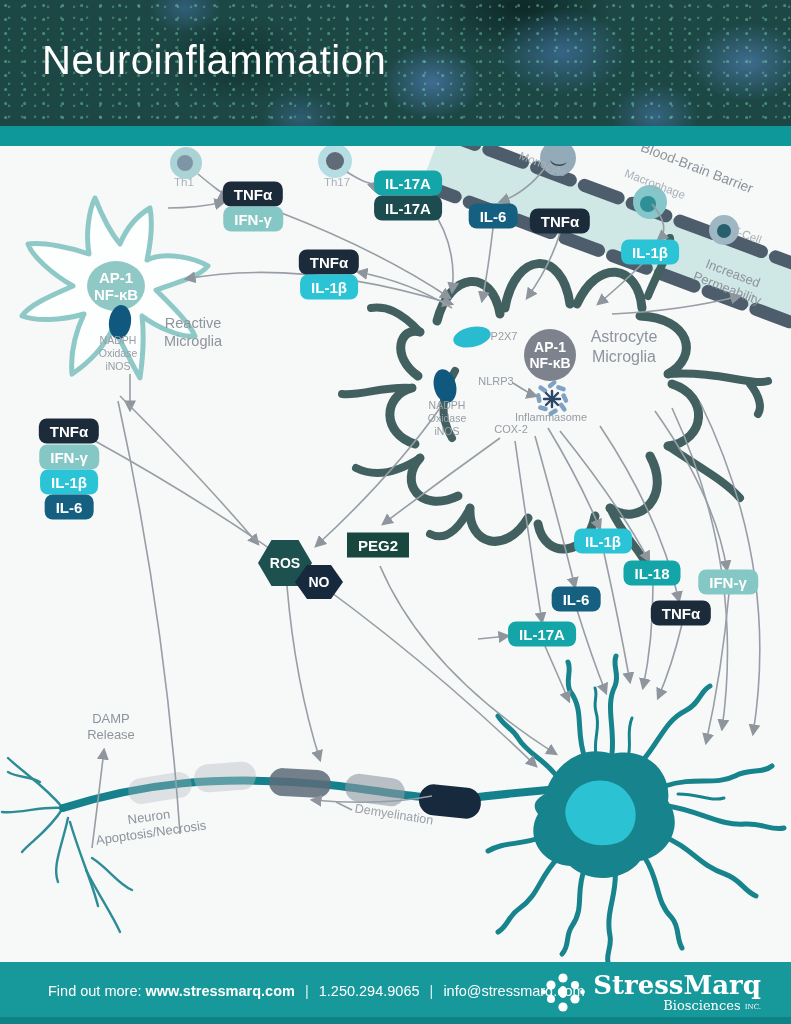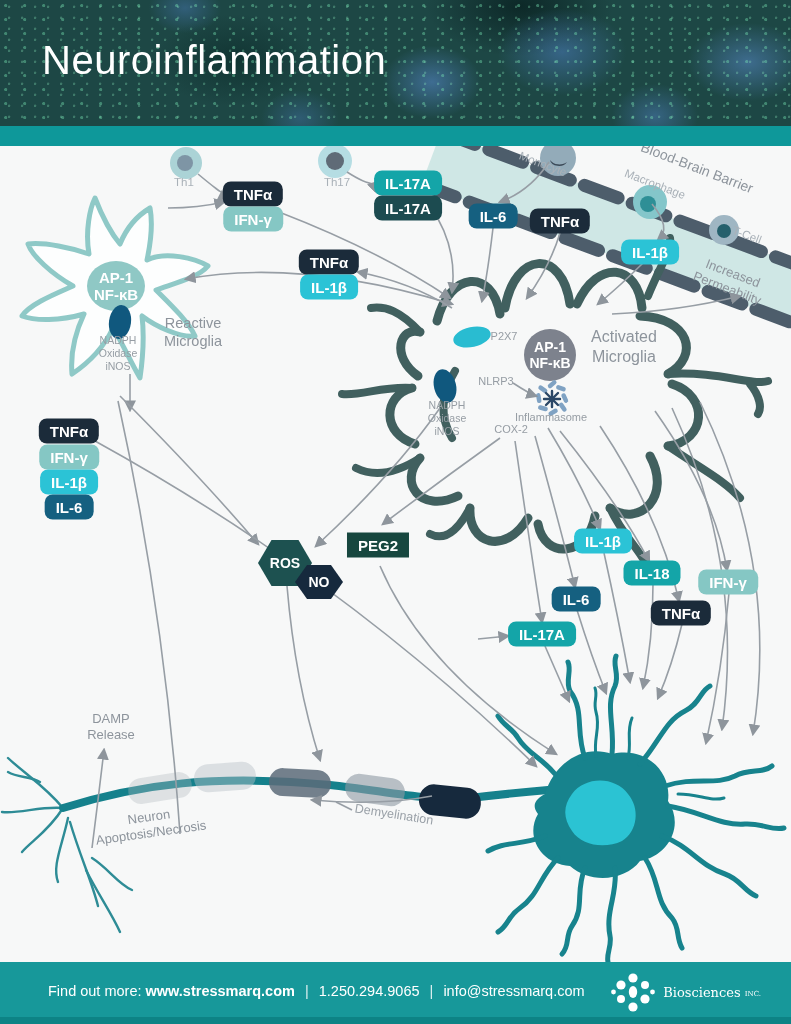--- a/index.html
+++ b/index.html
@@ -313,21 +313,21 @@
     <span>NADPH</span><br>
     <span>Oxidase</span><br>
     <span>iNOS</span>
   </div>
 
   <div class="glabel ondark" style="left:550px;top:209px;font-size:14px;line-height:1.15">
     <span>AP-1</span><br>
     <span>NF-κB</span>
   </div>
   <div class="glabel lg" style="left:624px;top:201px">
-    <span>Activated</span><br>
+    <span>Astrocyte</span><br>
     <span>Microglia</span>
   </div>
   <div class="glabel sm" style="left:504px;top:191px;font-size:11px">P2X7</div>
   <div class="glabel sm" style="left:496px;top:236px;font-size:11px">NLRP3</div>
   <div class="glabel sm" style="left:551px;top:272px;font-size:11px">Inflammasome</div>
   <div class="glabel sm" style="left:511px;top:284px;font-size:11px">COX-2</div>
   <div class="glabel sm" style="left:447px;top:272px">
     <span>NADPH</span><br>
     <span>Oxidase</span><br>
     <span>iNOS</span>
@@ -361,19 +361,20 @@
           <circle cx="34" cy="15" r="4"></circle>
         <ellipse cx="22" cy="22" rx="4.2" ry="6"></ellipse>
         <circle cx="10" cy="29" r="4"></circle>
           <circle cx="34" cy="29" r="4.6"></circle>
         <circle cx="22" cy="37" r="4.6"></circle>
         <circle cx="2.5" cy="22" r="2.4"></circle>
           <circle cx="41.5" cy="22" r="2.4"></circle>
       </g>
     </svg>
     <div class="brand-text">
+      <div class="brand-name">StressMarq</div>
       <div class="brand-sub">
         <span>Biosciences</span>
         <span class="brand-suffix">INC.</span>
       </div>
     </div>
   </div>
 </div>
 
 </body></html>

